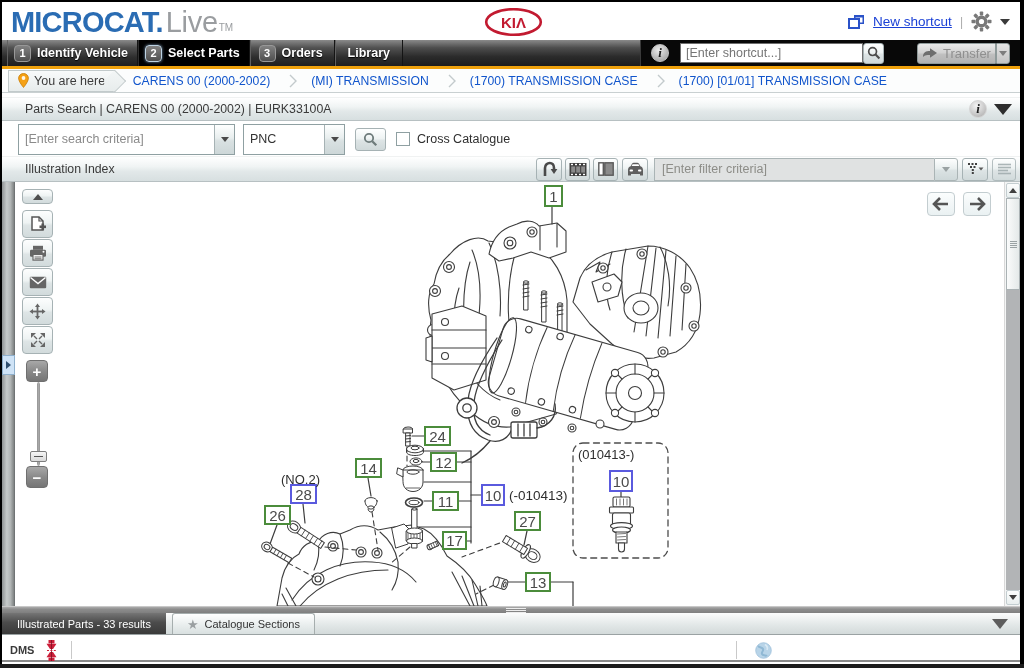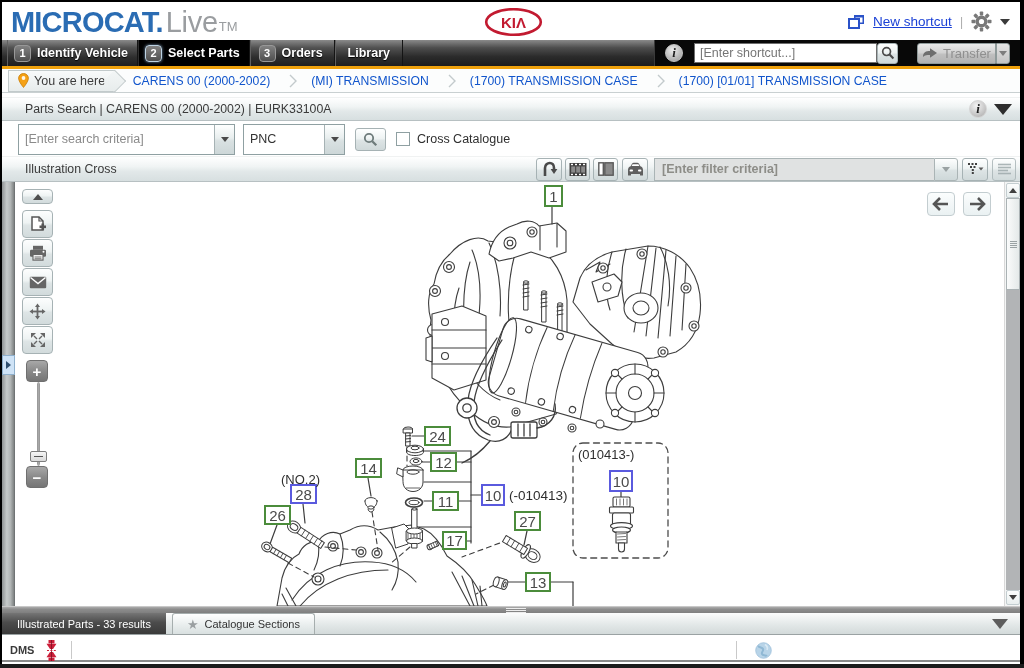--- a/index.html
+++ b/index.html
@@ -12,21 +12,21 @@
   .frame.right { left:1020px; top:0; width:4px; height:668px; }
   .frame.bottom { left:0; top:664px; width:1024px; height:4px; background:#1c1c1c; }
 
   .band { position:absolute; left:2px; width:1018px; }
 
   
   .header { top:2px; height:38px; background:#fff; }
   .logo { position:absolute; left:9px; top:4px; white-space:nowrap; }
   .logo .brand { font-size:29px; font-weight:bold; letter-spacing:-0.8px; color:#2a6cb3; }
   .logo .suffix { font-size:29px; font-weight:normal; letter-spacing:-0.3px; color:#9a9da0; margin-left:3px; }
-  .logo .tm { font-size:13px; color:#9a9da0; vertical-align:1px; margin-left:1px; }
+  .logo .tm { font-size:10px; color:#9a9da0; vertical-align:1px; margin-left:1px; }
   .kia { position:absolute; left:482px; top:6px; }
   .hdr-right { position:absolute; right:10px; top:9px; display:flex; align-items:center; gap:8px; }
   .new-session { color:#1b41d6; font-size:13.5px; text-decoration:underline; cursor:pointer; }
   .hdr-sep { color:#aaa; font-size:12px; }
   .caret-down { width:0; height:0; border-left:5px solid transparent; border-right:5px solid transparent; border-top:6px solid #3a3a3a; display:inline-block; }
 
   
   .navbar { top:40px; height:26px;
             background:linear-gradient(#8a8a8a 0%, #4d4d4d 30%, #2b2b2b 64%, #1c1c1c 100%); display:flex; }
   .nav-tabs { display:flex; height:100%; margin-left:5px; }
@@ -38,21 +38,21 @@
   .nav-tab:nth-child(4) { padding:0 12px; }
   .nav-tab .num { width:17px; height:17px; border-radius:4px; border:1px solid #989898;
                   background:linear-gradient(#818181,#4f4f4f); color:#fff; font-size:11px; font-weight:bold;
                   display:flex; align-items:center; justify-content:center; }
   .nav-tab.active .num { border:1px solid #bdd2e2; box-shadow:0 0 3px #7795b3; }
   .nav-tab .lbl { color:#fff; font-size:12.5px; font-weight:bold; text-shadow:0 1px 1px #000; }
   .nav-right { margin-left:auto; display:flex; align-items:center; padding:0 10px; background:#080808;
                border-left:1px solid #3a3a3a; }
   .nav-right .info-circle { margin-right:11px; }
   .nav-right .shortcut-input { margin-right:0; }
-  .nav-right .transfer-group { display:inline-flex;padding-left:19px; }
+  .nav-right .transfer-group { margin-left:14px; display:inline-flex;padding-left:19px; }
   .info-circle { width:18px; height:18px; border-radius:50%; background:radial-gradient(circle at 42% 32%, #ededed, #969696);
                  border:1px solid #c4c4c4; color:#1e1e1e; font-family:"Liberation Serif",serif; font-weight:bold; font-style:italic;
                  font-size:13px; display:flex; align-items:center; justify-content:center; }
   .shortcut-input { width:183px; height:20px; border:1px solid #6e6e6e; background:#fff; color:#4d4d4d;
                     font-size:12.5px; padding:0 5px; font-family:"Liberation Sans",sans-serif; }
   .btn { border:1px solid #a6b2b4; border-radius:3px;
          background:linear-gradient(#feffff, #eef3f3 45%, #dde4e5 55%, #d0d9da);
          display:inline-flex; align-items:center; justify-content:center; cursor:pointer; }
   .nav-search-btn { width:21px; height:21px; }
   .transfer-btn { height:21px; width:79px; gap:5px; color:#8f8f8f; font-size:13px;
@@ -108,21 +108,21 @@
   
   .tool-btn { width:26px; height:23px; }
   .bar-tools { margin-left:auto; margin-right:4px; display:flex; align-items:center; }
   .tb-film { width:25px; margin-left:3px; }
   .tb-panels { width:25px; margin-left:3px; }
   .tb-car { margin-left:4px; }
   .tb-filter { margin-left:6px; }
   .tb-funnel { margin-left:4px; }
   .tb-list { width:24px; margin-left:4px; }
   .filter-input { width:280px; height:23px; border:1px solid #aab4b5; border-right:none; background:#e0e2e2; color:#8d8d88;
-                  font-size:12.5px; display:flex; align-items:center; padding-left:7px;font-weight:bold; }
+                  font-size:12.5px; display:flex; align-items:center; padding-left:7px; }
   .filter-arrow { width:24px; height:23px; border:1px solid #aab4b5; border-radius:0 3px 3px 0;
                   background:linear-gradient(#fdfefe,#e9efef 45%,#dae2e3 55%,#ced8d9);
                   display:flex; align-items:center; justify-content:center; }
   .filter-arrow .caret-down { border-left-width:4px; border-right-width:4px; border-top-width:5px; border-top-color:#9aa2a3; }
 
   
   .main { top:182px; height:424px; background:#fff; overflow:hidden; }
   .collapsed-strip { position:absolute; left:0; top:0; width:13px; height:424px;
                      background:linear-gradient(90deg,#8f9394,#c6caca 40%,#b2b6b6 70%,#7e8282); border-right:1px solid #6f7374; }
   .expand-btn { position:absolute; left:0px; top:173px; width:13px; height:20px; background:#cfe3f6; border:1px solid #8fb0cc;
@@ -338,21 +338,21 @@
       <svg width="15" height="15" viewBox="0 0 14 14">
           <circle cx="5.6" cy="5.6" r="3.9" fill="none" stroke="#6e7b7b" stroke-width="1.7"></circle>
           <line x1="8.6" y1="8.6" x2="12.4" y2="12.4" stroke="#6e7b7b" stroke-width="2.1"></line>
         </svg>
     </span>
     <span class="checkbox"></span>
     <span class="cb-label">Cross Catalogue</span>
   </div>
 
   <div class="band section-bar illus-bar">
-    <span class="bar-title">Illustration Cross</span>
+    <span class="bar-title">Illustration Index</span>
     <span class="bar-tools">
       <span class="btn tool-btn">
         <svg width="17" height="16" viewBox="0 0 17 16">
           <path d="M4,15 L4,7 C4,3.5 6.5,2 8.8,2 C11,2 13,3.5 13,7 L13,9" fill="none" stroke="#4a4a4a" stroke-width="2.6"></path>
           <path d="M9.6,8 L16.4,8 L13,13 Z" fill="#4a4a4a"></path>
         </svg>
       </span>
       <span class="btn tool-btn tb-film">
         <svg width="18" height="15" viewBox="0 0 18 15">
           <rect x="0.5" y="1" width="17" height="13" fill="#3f3f3f"></rect>

